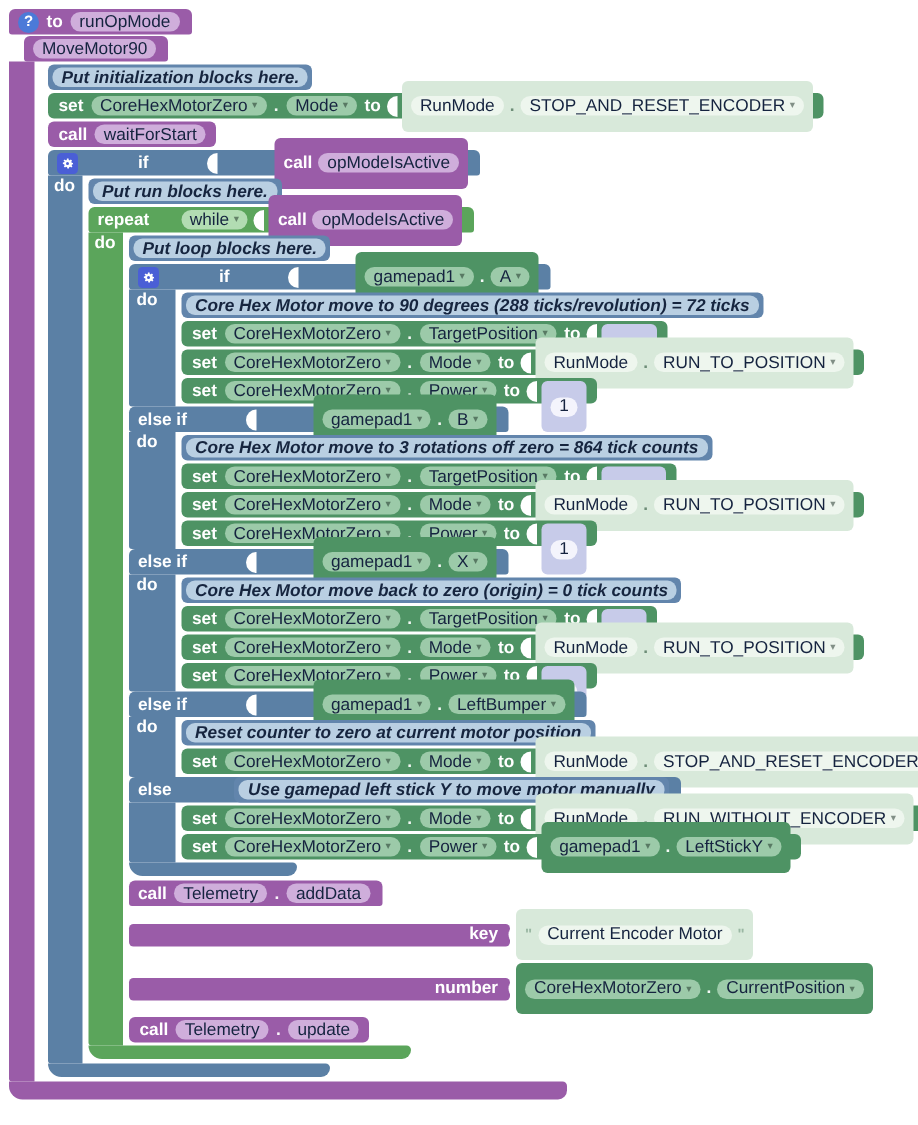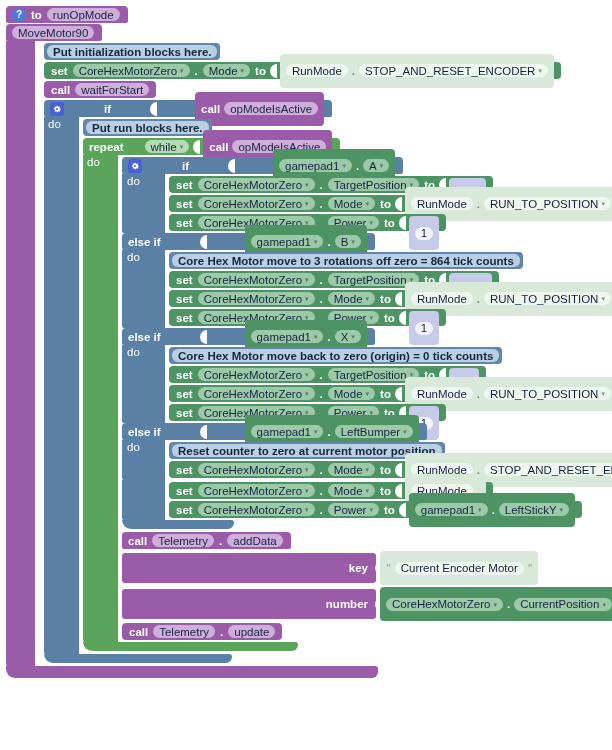--- a/index.html
+++ b/index.html
@@ -14,39 +14,39 @@
     --set:#4e9364;  --set-f:#9ccaa9;
     --mint:#d8e9da; --mint-f:#eef6ee;
     --lav:#c7cbe9;  --lav-f:#f4f4fc;
     --ink:#15233f;
   }
 
   .cblk{display:flex;flex-direction:column;align-items:flex-start;}
   .hrow{display:inline-flex;align-items:center;height:17px;border-radius:4px 4px 2px 2px;
         padding:0 8px 0 6px;gap:5px;color:#fff;font-weight:bold;width:max-content;}
   .sec{display:flex;align-items:stretch;}
-  .spine{flex:0 0 auto;color:#fff;font-weight:normal;padding:1px 12px 0 4px;border-radius:0 0 0 2px;}
+  .spine{flex:0 0 auto;color:#fff;font-weight:bold;padding:1px 0 0 4px;border-radius:0 0 0 2px;}
   .kids{display:flex;flex-direction:column;align-items:flex-start;gap:2px;padding:2px 0 2px 0;}
   .foot{border-radius:0 3px 6px 9px;margin:0 0 1px 0;}
 
   .blk{display:inline-flex;align-items:center;height:17px;border-radius:4px;padding:0 7px;gap:5px;
        font-weight:bold;color:#fff;width:max-content;}
   .kw{font-weight:bold;}
   .fld{background:#fff;color:var(--ink);border-radius:8px;padding:0 6px;font-weight:normal;
        display:inline-flex;align-items:center;gap:3px;height:13px;white-space:nowrap;}
   .arr{font-size:7px;color:rgba(20,40,30,.5);line-height:1;}
   .dot{color:rgba(255,255,255,.95);font-weight:bold;}
   .dot.dark{color:#6d8d77;}
   .socket{flex:0 0 auto;width:7px;height:14px;background:#fff;border-radius:7px 0 0 7px;margin:0 -2px 0 -1px;}
   .val{display:inline-flex;align-items:center;gap:4px;border-radius:4px;padding:0 6px;height:34px;width:max-content;}
 
   
   .bg-purple{background:var(--purple);} .f-purple{background:var(--purple-f);}
   .bg-blue{background:var(--blue);gap:40px;}
-  .bg-com{background:var(--com);} .f-com{background:var(--com-f);}
+  .bg-com{background:var(--com);font-style:italic;} .f-com{background:var(--com-f);}
   .bg-loop{background:var(--loop);} .f-loop{background:var(--loop-f);margin-left:16px;}
   .bg-set{background:var(--set);} .f-set{background:var(--set-f);}
   .bg-mint{background:var(--mint);color:var(--ink);} .f-mint{background:var(--mint-f);}
   .bg-lav{background:var(--lav);color:var(--ink);margin-top:21px;} .f-lav{background:var(--lav-f);}
 
   .comment{padding:0 3px;}
   .comment .fld{height:13px;border-radius:6px;font-weight:bold;color:#16253f;}
 
   .iconchip{width:14px;height:14px;border-radius:3px;background:#4a5fd6;display:inline-flex;
             align-items:center;justify-content:center;flex:0 0 auto;}
@@ -59,39 +59,39 @@
   .fn-spine{width:13px;background:var(--purple);}
   .fn-kids{margin-left:9px;}
   .if-spine{width:19px;background:var(--blue);}
   .if-kids{margin-left:4px;}
   .loop-spine{width:19px;background:var(--loop);}
   .loop-kids{margin-left:4px;}
   .iif-spine{width:26px;background:var(--blue);padding-left:5px;}
   .iif-kids{margin-left:4px;}
 
   .pseg{display:inline-flex;justify-content:flex-end;align-items:center;width:240px;background:var(--purple);
-        height:30px;border-radius:3px;color:#fff;font-weight:bold;padding:0 8px 0 6px;gap:5px;}
+        height:15px;border-radius:3px;color:#fff;font-weight:bold;padding:0 8px 0 6px;gap:5px;}
   .vrow{display:flex;align-items:center;gap:0px;}
 </style>
 </head>
 <body>
 
 <div class="canvas">
 
   <div class="cblk">
     <div class="hrow bg-purple">
       <span class="helpchip">
           <span>?</span>
         </span>
       <span class="kw">to</span>
       <span class="fld f-purple">
           <span>runOpMode</span>
         </span>
     </div>
-    <div class="hrow bg-purple" style="margin-top:1px;">
+    <div class="hrow bg-purple" style="margin-top:1px;margin-left:10px;">
       <span class="fld f-purple">
           <span>MoveMotor90</span>
         </span>
     </div>
 
     <div class="sec">
       <div class="spine fn-spine"></div>
       <div class="kids fn-kids">
 
         <div class="blk bg-com comment">
@@ -171,20 +171,25 @@
                     <span class="kw">call</span>
                     <span class="fld f-purple">
                         <span>opModeIsActive</span>
                       </span>
                   </span>
                 </div>
                 <div class="sec">
                   <div class="spine loop-spine"><span>do</span></div>
                   <div class="kids loop-kids">
 
+                    <div class="blk bg-com comment">
+                      <span class="fld f-com">
+                          <span>Put loop blocks here.</span>
+                        </span>
+                    </div>
 
                     <div class="cblk">
                       <div class="hrow bg-blue">
                         <span class="iconchip">
                           <svg width="10" height="10" viewBox="0 0 24 24">
                               <path fill="#ffffff" d="M21.4 13.5l-2.1-.3a7 7 0 0 1-.7 1.7l1.3 1.7-1.9 1.9-1.7-1.3a7 7 0 0 1-1.7.7l-.3 2.1h-2.6l-.3-2.1a7 7 0 0 1-1.7-.7l-1.7 1.3-1.9-1.9 1.3-1.7a7 7 0 0 1-.7-1.7l-2.1-.3v-2.6l2.1-.3a7 7 0 0 1 .7-1.7L5.5 7.5l1.9-1.9 1.7 1.3a7 7 0 0 1 1.7-.7l.3-2.1h2.6l.3 2.1a7 7 0 0 1 1.7.7l1.7-1.3 1.9 1.9-1.3 1.7a7 7 0 0 1 .7 1.7l2.1.3v2.6z"></path>
                               <circle cx="12" cy="12" r="2.4" fill="#4a5fd6"></circle>
                             </svg>
                         </span>
                         <span class="kw">if</span>
@@ -198,20 +203,25 @@
                           <span class="fld f-set">
                               <span>A</span>
                               <span class="arr">▾</span>
                             </span>
                         </span>
                       </div>
 
                       <div class="sec">
                         <div class="spine iif-spine"><span>do</span></div>
                         <div class="kids iif-kids">
+                          <div class="blk bg-com comment">
+                            <span class="fld f-com">
+                                <span>Core Hex Motor move to 90 degrees (288 ticks/revolution) = 72 ticks</span>
+                              </span>
+                          </div>
                           <div class="blk bg-set">
                             <span class="kw">set</span>
                             <span class="fld f-set">
                                 <span>CoreHexMotorZero</span>
                                 <span class="arr">▾</span>
                               </span>
                             <span class="dot">.</span>
                             <span class="fld f-set">
                                 <span>TargetPosition</span>
                                 <span class="arr">▾</span>
@@ -488,20 +498,28 @@
                                 </span>
                               <span class="dot dark">.</span>
                               <span class="fld f-mint">
                                   <span>STOP_AND_RESET_ENCODER</span>
                                 </span>
                             </span>
                           </div>
                         </div>
                       </div>
 
+                      <div class="hrow bg-blue">
+                        <span class="kw">else</span>
+                        <span class="blk bg-com comment" style="margin-left:2px;">
+                          <span class="fld f-com">
+                              <span>Use gamepad left stick Y to move motor manually</span>
+                            </span>
+                        </span>
+                      </div>
                       <div class="sec">
                         <div class="spine iif-spine"></div>
                         <div class="kids iif-kids">
                           <div class="blk bg-set">
                             <span class="kw">set</span>
                             <span class="fld f-set">
                                 <span>CoreHexMotorZero</span>
                                 <span class="arr">▾</span>
                               </span>
                             <span class="dot">.</span>
@@ -509,20 +527,24 @@
                                 <span>Mode</span>
                                 <span class="arr">▾</span>
                               </span>
                             <span class="kw">to</span>
                             <span class="socket"></span>
                             <span class="val bg-mint">
                               <span class="fld f-mint">
                                   <span>RunMode</span>
                                 </span>
                               <span class="dot dark">.</span>
+                              <span class="fld f-mint">
+                                  <span>RUN_WITHOUT_ENCODER</span>
+                                  <span class="arr">▾</span>
+                                </span>
                             </span>
                           </div>
                           <div class="blk bg-set">
                             <span class="kw">set</span>
                             <span class="fld f-set">
                                 <span>CoreHexMotorZero</span>
                                 <span class="arr">▾</span>
                               </span>
                             <span class="dot">.</span>
                             <span class="fld f-set">

